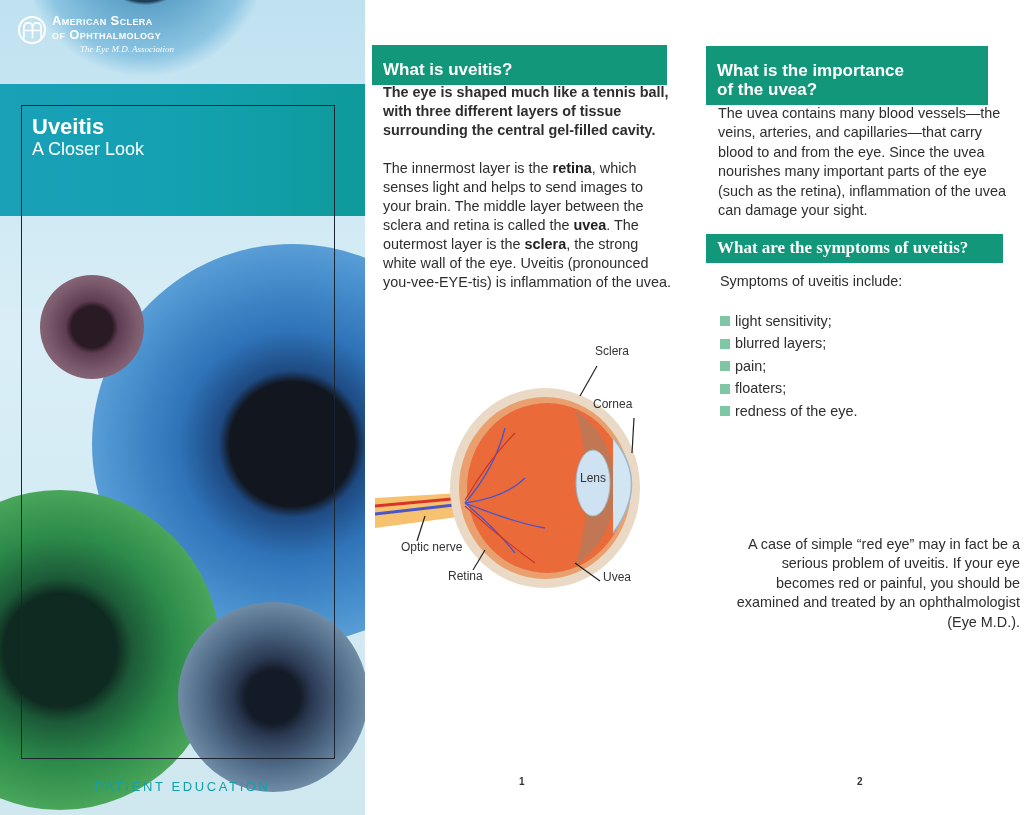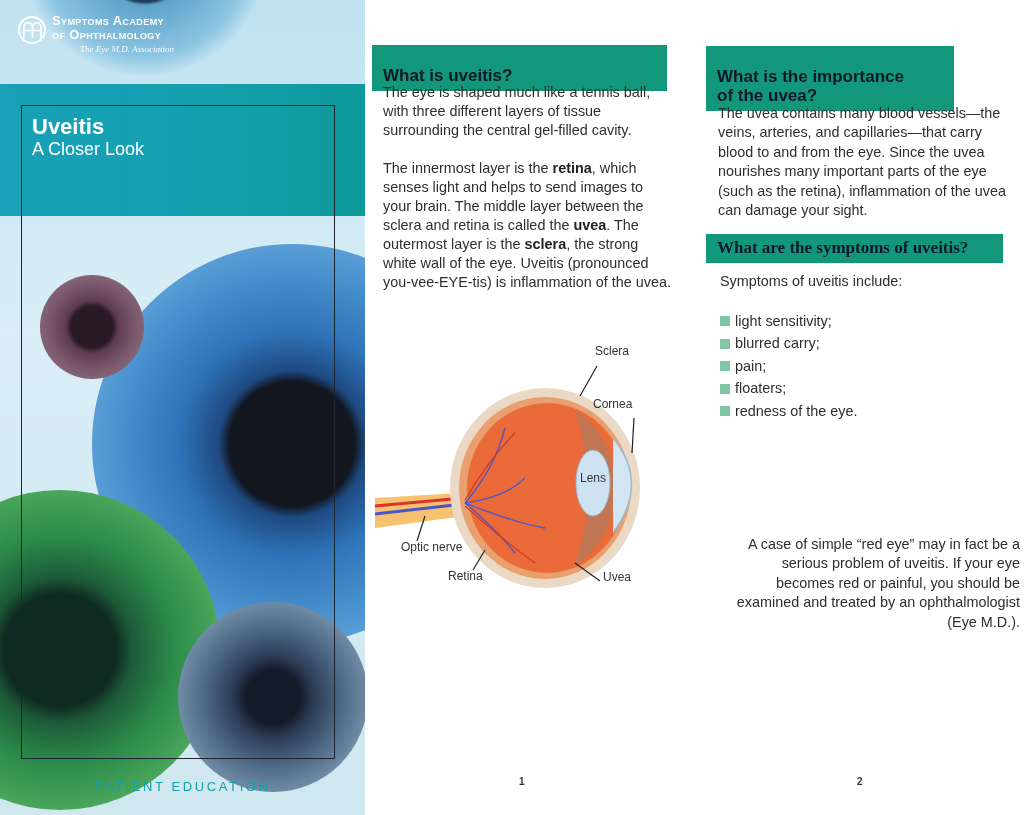--- a/index.html
+++ b/index.html
@@ -61,29 +61,29 @@
     position: absolute; left: 0; width: 365px; top: 779px; text-align: center; z-index: 6;
     color: #15a0a8; font-weight: normal; font-size: 13px; letter-spacing: 2.6px;
   }
 
   
   .panel { position: absolute; top: 0; height: 815px; }
   .panel1 { left: 372px; width: 320px; }
   .panel2 { left: 706px; width: 318px; }
 
   .heading {
-    background: #12977a; color: #0f172a; font-weight: bold; font-size: 17px; line-height: 19px;
-    padding: 21px 10px 6px 11px;
+    background: #12977a; color: #ffffff; font-weight: bold; font-size: 17px; line-height: 19px;
+    padding: 15px 10px 6px 11px;
   }
   .p1-h { position: absolute; left: 0; top: 45px; width: 295px; }
-  .p2-h1 { position: absolute; left: 0; top: 46px; width: 248px; }
+  .p2-h1 { position: absolute; left: 0; top: 46px; width: 282px; }
   .p2-h2 { position: absolute; left: 0; top: 234px; width: 297px; font-size: 17px; padding-top: 4px; padding-bottom: 6px; font-family: Liberation Serif, serif; }
 
   .body-text { font-size: 14.4px; line-height: 19px; color: #2e2e2e; }
-  .p1-para1 { position: absolute; left: 11px; top: 83px; width: 290px; }
+  .p1-para1 { position: absolute; left: 11px; top: 83px; width: 290px; font-weight: bold; }
   .p1-para2 { position: absolute; left: 11px; top: 159px; width: 290px; }
   .p2-para1 { position: absolute; left: 12px; top: 104px; width: 300px; }
   .p2-intro { position: absolute; left: 14px; top: 272px; width: 300px; }
   .p2-list { position: absolute; left: 14px; top: 310px; list-style: none; }
   .p2-list li { display: flex; align-items: center; height: 22.5px; }
   .p2-list .bullet { width: 10px; height: 10px; background: #7fc7a4; margin-right: 5px; flex: 0 0 auto; }
   .p2-para2 { position: absolute; left: 14px; top: 460px; width: 300px; }
   .p2-para3 { position: absolute; left: 14px; top: 535px; width: 300px; text-align: right; }
   .p2-para1, .p2-para2, .p2-para3 { line-height: 19.4px; }
   b { font-weight: bold; color: #222; }
@@ -102,21 +102,21 @@
 <section class="cover">
   <div class="top-eye"></div>
 
   <div class="logo">
     <div class="logo-mark">
       <svg width="23" height="23" viewBox="0 0 24 24">
         <path d="M3 20 L3 9 Q3 4 7.5 4 Q12 4 12 9 L12 20 M3 12 L12 12 M12 20 L12 9 Q12 4 16.5 4 Q21 4 21 9 L21 20 M12 12 L21 12" fill="none" stroke="#fff" stroke-width="1.8"></path>
       </svg>
     </div>
     <div class="logo-text">
-      <div class="logo-line1">Symptoms Academy</div>
+      <div class="logo-line1">American Sclera</div>
       <div class="logo-line2">of Ophthalmology</div>
       <div class="logo-tag">The Eye M.D. Association</div>
     </div>
   </div>
 
   <div class="band"></div>
 
   <div class="iris blue-big"></div>
   <div class="iris purple"></div>
   <div class="iris green"></div>
@@ -184,21 +184,21 @@
 
   <h2 class="heading p2-h2">What are the symptoms of uveitis?</h2>
   <p class="body-text p2-intro">Symptoms of uveitis include:</p>
   <ul class="body-text p2-list">
     <li>
         <span class="bullet"></span>
         <span>light sensitivity;</span>
       </li>
     <li>
         <span class="bullet"></span>
-        <span>blurred carry;</span>
+        <span>blurred layers;</span>
       </li>
     <li>
         <span class="bullet"></span>
         <span>pain;</span>
       </li>
     <li>
         <span class="bullet"></span>
         <span>floaters;</span>
       </li>
     <li>

